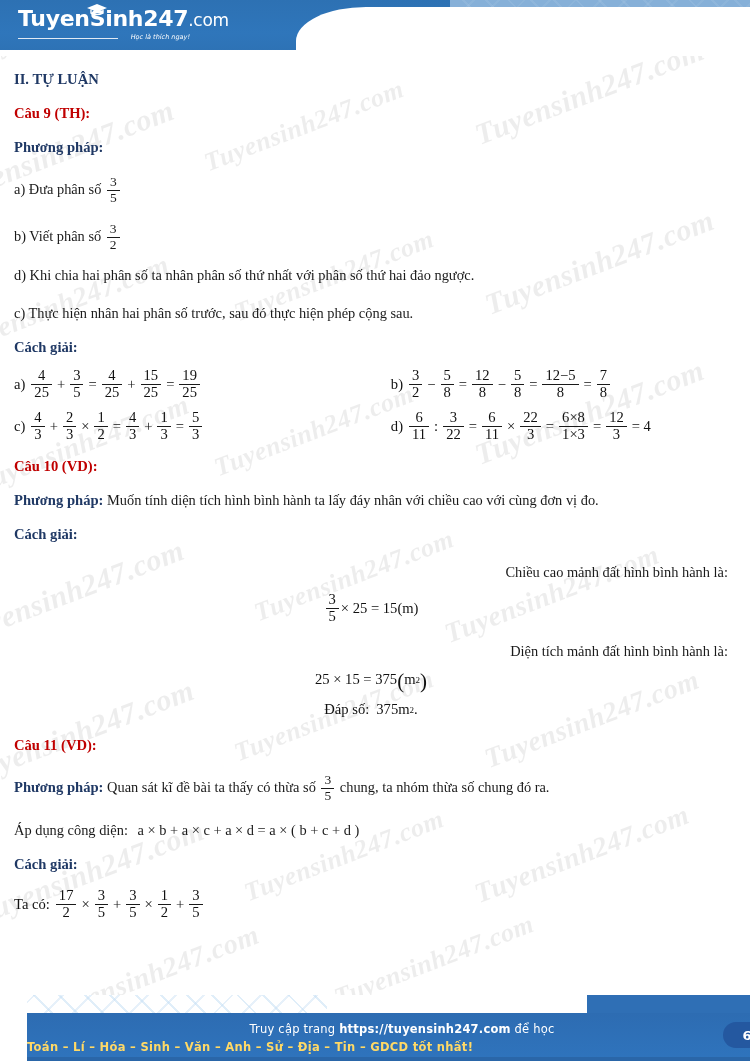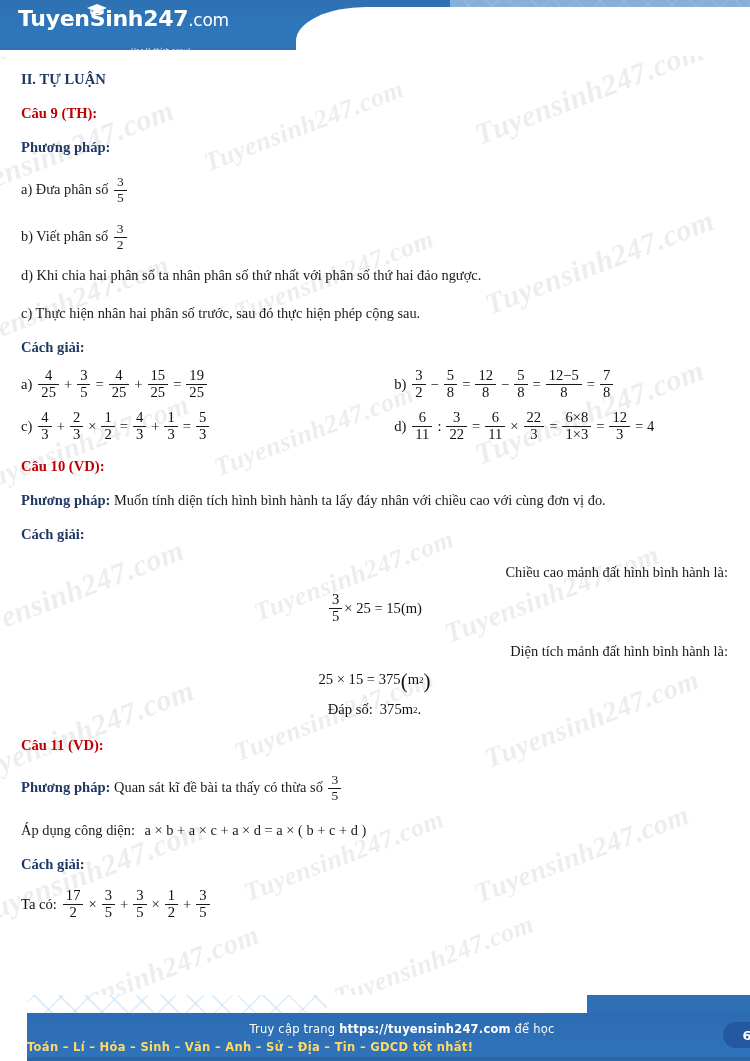--- a/index.html
+++ b/index.html
@@ -102,21 +102,21 @@
   .logo-dotcom {
     font-weight: normal;
     font-size: 17px;
   }
   .logo-cap {
     position: absolute;
     left: 69px; top: -3px;
     width: 20px; height: 12px;
   }
   .logo-under {
-    margin-top: 16px;
+    margin-top: 2px;
     width: 172px;
     position: relative;
     height: 10px;
   }
   .logo-rule {
     position: absolute;
     left: 0; top: 4px;
     width: 100px; height: 1px;
     background: rgba(255,255,255,0.85);
   }
@@ -131,21 +131,21 @@
   }
 
   
   #content {
     position: absolute;
     left: 0; top: 56px;
     width: 750px;
     z-index: 2;
   }
   .body-inner {
-    padding: 4px 22px 0 21px;
+    padding: 4px 22px 0 14px;
   }
   .line {
     font-size: 14.4px;
     color: #1a1a1a;
     line-height: 1.45;
     margin: 0;
   }
   .h-navy {
     color: #1f3864;
     font-weight: bold;
@@ -549,20 +549,21 @@
 
     <div class="line h-red blk-lg">Câu 11 (VD):</div>
 
     <div class="line blk-lg">
       <span class="h-navy">Phương pháp:</span>
       <span>Quan sát kĩ đề bài ta thấy có thừa số</span>
       <span class="frac">
         <span class="num">3</span>
         <span class="den">5</span>
       </span>
+      <span>chung, ta nhóm thừa số chung đó ra.</span>
     </div>
 
     <div class="line blk-lg">
       <span>Áp dụng công diện:</span>
       <span style="padding-left:6px">a × b + a × c + a × d = a × ( b + c + d )</span>
     </div>
 
     <div class="line h-navy blk">Cách giải:</div>
 
     <div class="mathrow blk">

